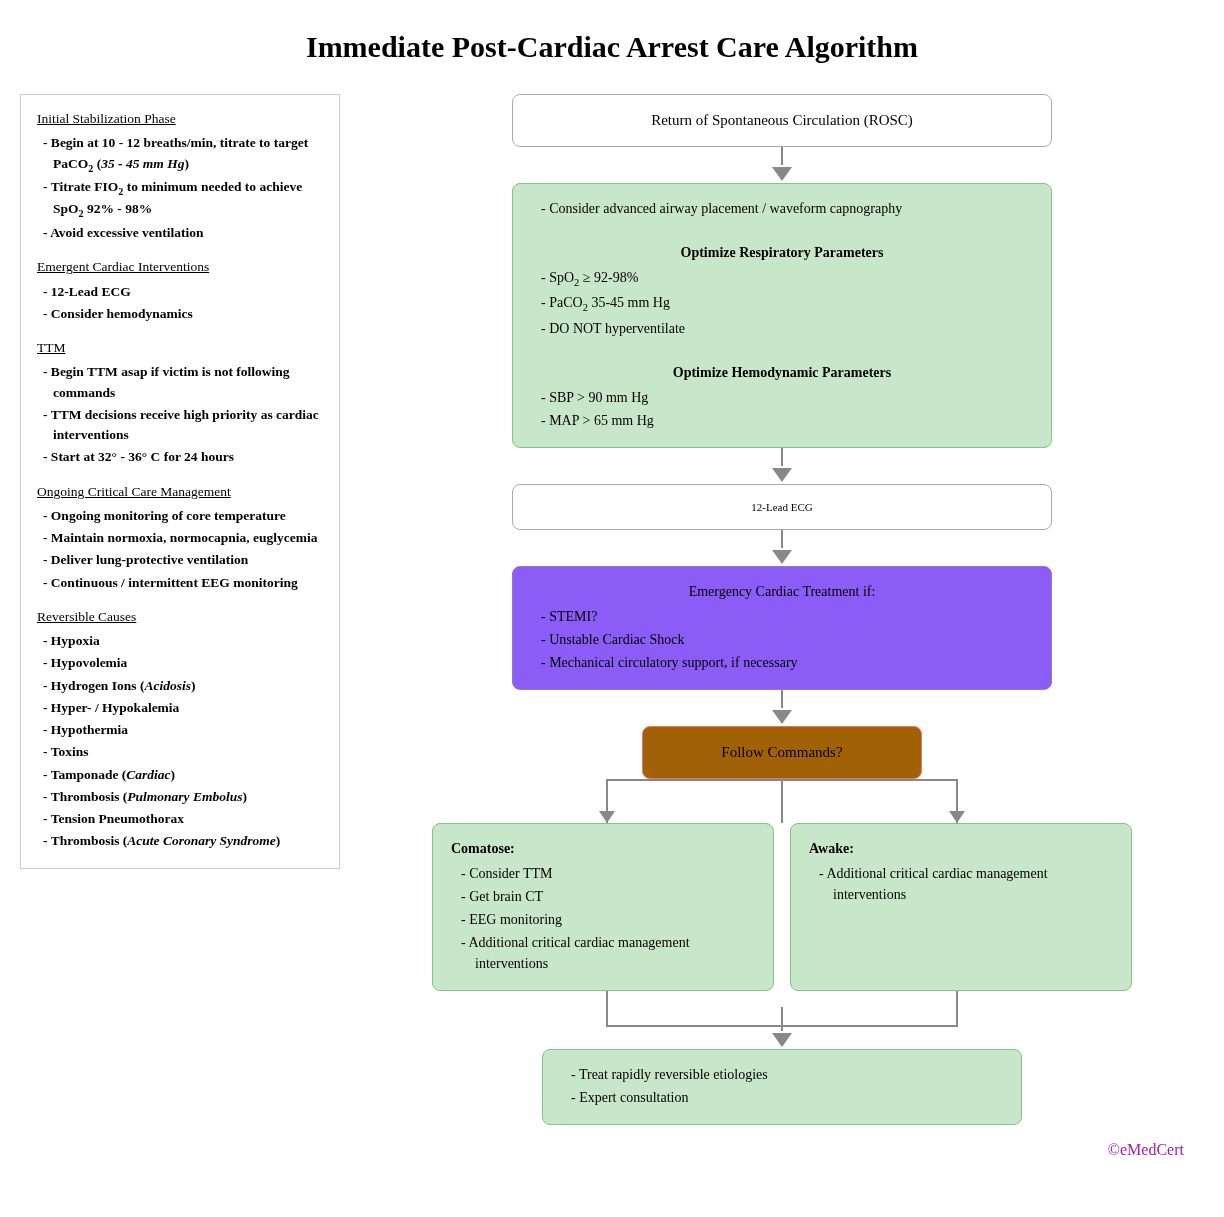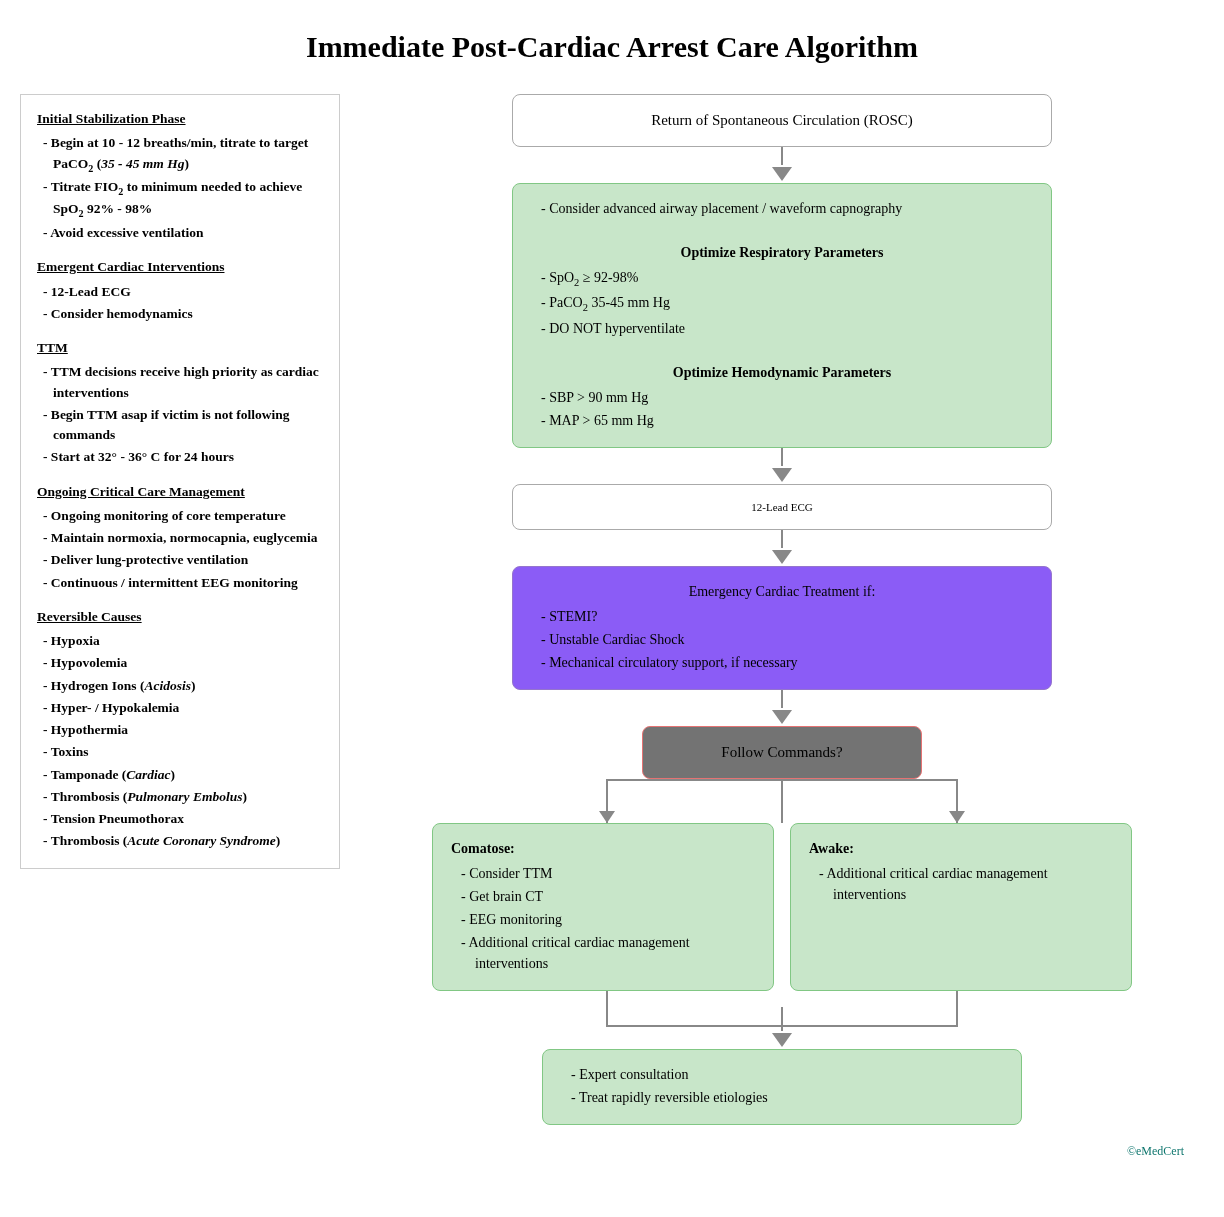--- a/index.html
+++ b/index.html
@@ -31,21 +31,21 @@
       font-size: 13.5px;
       line-height: 1.5;
     }
     .sidebar-section {
       margin-bottom: 14px;
     }
     .sidebar-section:last-child {
       margin-bottom: 0;
     }
     .sidebar-title {
-      font-weight: bold;
+      font-weight: normal;
       text-decoration: underline;
       margin-bottom: 4px;
     }
     .sidebar-list {
       list-style: none;
       padding-left: 6px;
       font-weight: bold;
     }
     .sidebar-list li {
       padding-left: 10px;
@@ -102,21 +102,21 @@
     .box-ecg {
       border: 1.5px solid #aaa;
       background: #fff;
       font-size: 11px;
     }
     .box-purple {
       background: #8b5cf6;
       border: 1.5px solid #9575cd;
     }
     .box-pink {
-      background: #737373;
+      background: #a16207;
       border: 1.5px solid #e57373;
       font-size: 15px;
     }
     .box-title {
       font-weight: bold;
       margin-bottom: 4px;
     }
     .box-list {
       list-style: none;
       text-align: left;
@@ -134,22 +134,22 @@
       width: 100%;
       max-width: 700px;
       align-items: stretch;
       font-family: Liberation Serif, serif;
     }
     .split-row .box {
       flex: 1;
     }
     .copyright {
       text-align: right;
-      font-size: 12px;
-      color: #0f766e;
+      font-size: 16px;
+      color: #a21caf;
       margin-top: 20px;
       padding-right: 10px;
     }
     sub {
       font-size: 0.75em;
     }
   </style>
 </head>
 <body>
 
@@ -172,22 +172,22 @@
       <div class="sidebar-title">Emergent Cardiac Interventions</div>
       <ul class="sidebar-list">
         <li>-  12-Lead ECG</li>
         <li>-  Consider hemodynamics</li>
       </ul>
     </div>
 
     <div class="sidebar-section">
       <div class="sidebar-title">TTM</div>
       <ul class="sidebar-list">
+        <li>- Begin TTM asap if victim is not following commands</li>
         <li>- TTM decisions receive high priority as cardiac interventions</li>
-        <li>- Begin TTM asap if victim is not following commands</li>
         <li>- Start at 32° - 36° C for 24 hours</li>
       </ul>
     </div>
 
     <div class="sidebar-section">
       <div class="sidebar-title">Ongoing Critical Care Management</div>
       <ul class="sidebar-list">
         <li>- Ongoing monitoring of core temperature</li>
         <li>- Maintain normoxia, normocapnia, euglycemia</li>
         <li>- Deliver lung-protective ventilation</li>
@@ -318,22 +318,22 @@
       <div style="position:absolute; left:50%; bottom:0; width:2px; height:20px; background:#888; transform:translateX(-50%);"></div>
     </div>
 
     <div class="arrow-combo">
       <div class="arrow-line" style="height:4px;"></div>
       <div class="arrow-down"></div>
     </div>
 
     <div class="box box-green" style="max-width:480px; text-align:left;">
       <ul class="box-list">
+        <li>- Treat rapidly reversible etiologies</li>
         <li>- Expert consultation</li>
-        <li>- Treat rapidly reversible etiologies</li>
       </ul>
     </div>
 
     <div style="width:100%; text-align:right; margin-top:16px; padding-right:10px;">
       <span class="copyright">©eMedCert</span>
     </div>
 
   </div>
 
 </div>

